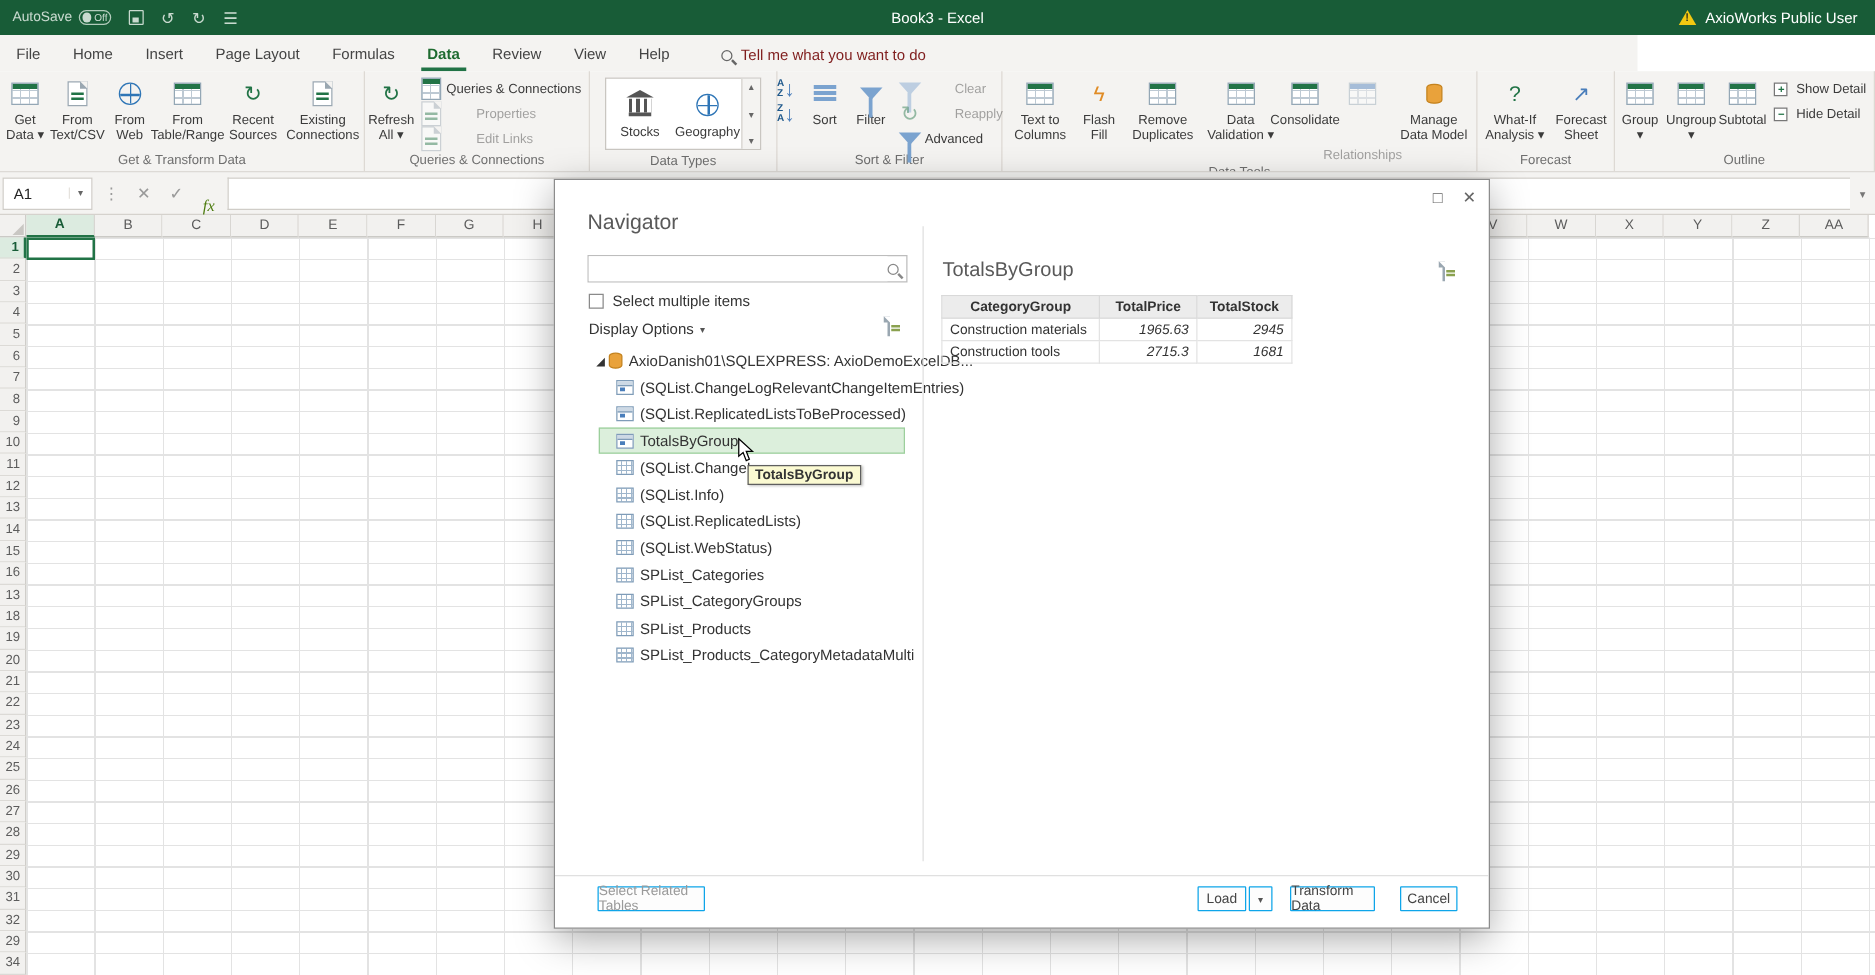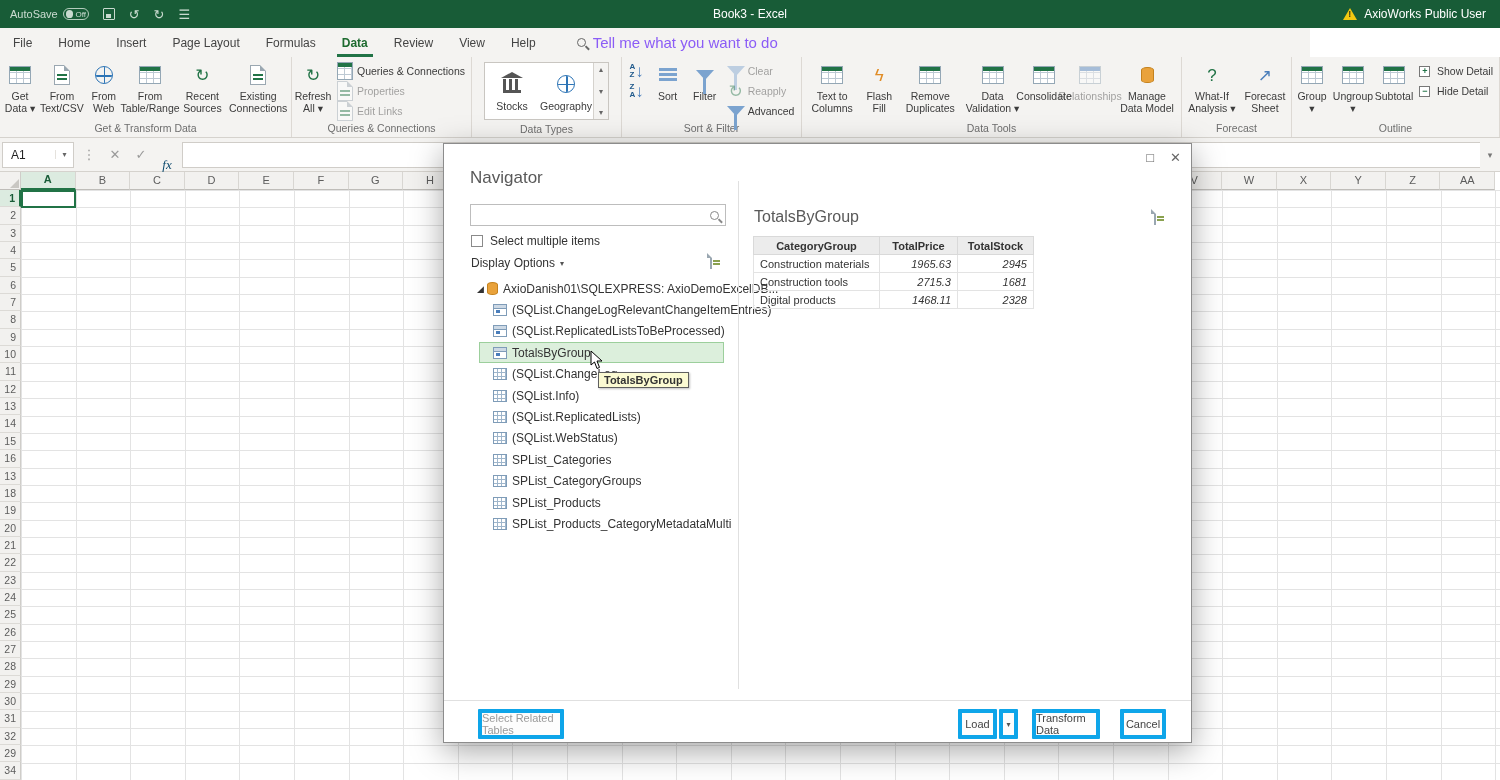--- a/index.html
+++ b/index.html
@@ -20,32 +20,32 @@
   .tb-right { margin-left:auto; display:flex; align-items:center; gap:7px; padding-right:14px; z-index:2; }
   .warn-tri { width:0; height:0; border-left:7px solid transparent; border-right:7px solid transparent; border-bottom:12px solid #f2c811; position:relative; }
   .warn-tri::after { content:"!"; position:absolute; left:-2px; top:1px; font-size:9px; font-weight:bold; color:#3a3a1a; }
   .tb-user { font-size:12px; color:#fff; }
 
   
   .tabrow { position:absolute; left:0; top:28px; width:1310px; height:29px; background:#f4f3f1; display:flex; align-items:flex-end; z-index:20; }
   .tab { padding:6px 13px 7px; font-size:12px; color:#444; cursor:pointer; position:relative; }
   .tab.active { color:#1e6b30; font-weight:bold; }
   .tab.active::after { content:""; position:absolute; left:8px; right:8px; bottom:0; height:3px; background:#217346; }
-  .tellme { display:flex; align-items:center; gap:7px; margin-left:28px; padding-bottom:6px; color:#8b5cf6; font-size:15px; cursor:text; }
+  .tellme { display:flex; align-items:center; gap:7px; margin-left:28px; padding-bottom:6px; color:#7f1d1d; font-size:12px; cursor:text; }
   .mag { width:9px; height:9px; border:1.5px solid #666; border-radius:50%; position:relative; }
   .mag::after { content:""; position:absolute; width:5px; height:1.5px; background:#666; transform:rotate(45deg); left:7px; top:8px; }
 
   
   .ribbon { position:absolute; left:0; top:57px; width:1500px; height:81px; background:#f4f3f1; border-bottom:1px solid #d5d2cd; display:flex; z-index:20; }
   .rgroup { height:100%; border-right:1px solid #ddd9d4; display:flex; flex-direction:column; flex:0 0 auto; }
   .rbody { flex:1; display:flex; align-items:stretch; justify-content:center; padding:2px 2px 0; gap:1px; }
   .rlabel { height:16px; text-align:center; font-size:10.5px; color:#6e6e6e; line-height:15px; white-space:nowrap; overflow:hidden; }
   .bigbtn { display:flex; flex-direction:column; align-items:center; justify-content:flex-start; min-width:36px; max-width:64px; padding:3px 2px 0; cursor:pointer; border-radius:2px; }
   .bigbtn .blabel { font-size:10.5px; line-height:11.5px; text-align:center; color:#3b3b3b; margin-top:3px; }
-  .bigbtn.disabled, .smallbtn.disabled { opacity:.45; }
+  .bigbtn.disabled, .smallbtn.disabled { opacity:.45;gap:28px; }
   .stack { display:flex; flex-direction:column; justify-content:flex-start; padding-top:2px; }
   .smallbtn { display:flex; align-items:center; gap:4px; height:20px; padding:0 4px; font-size:10.5px; color:#3b3b3b; white-space:nowrap; cursor:pointer; border-radius:2px; }
   .caret { font-size:8px; color:#555; }
 
   
   .icn { width:28px; height:26px; display:flex; align-items:center; justify-content:center; }
   .icn-sm { width:16px; height:16px; display:flex; align-items:center; justify-content:center; flex:0 0 16px; }
   .i-table { width:22px; height:18px; border:1px solid #94a7b5; background:
       linear-gradient(#217346 0 4px, rgba(0,0,0,0) 4px),
       repeating-linear-gradient(to right, rgba(0,0,0,0) 0 6px, #bdc9d3 6px 7px),
@@ -80,21 +80,21 @@
   .gal-arrows { width:15px; border-left:1px solid #d5d2cd; background:#f4f3f1; display:flex; flex-direction:column; align-items:center; justify-content:space-between; padding:2px 0; font-size:8px; color:#666; }
   .gal-arrows span { cursor:pointer; }
 
   
   .fbar { position:absolute; left:0; top:138px; width:1500px; height:34px; background:#f4f3f1; display:flex; align-items:center; border-bottom:1px solid #d5d2cd; z-index:20; }
   .namebox { width:72px; height:26px; margin-left:2px; background:#fff; border:1px solid #d0cdc8; display:flex; align-items:center; }
   .namebox .nval { flex:1; padding-left:8px; font-size:12px; color:#222; }
   .namebox .ncaret { width:18px; text-align:center; font-size:8px; color:#666; border-left:1px solid #e5e2dd; }
   .fb-icons { display:flex; align-items:center; gap:0; margin:0 2px; }
   .fb-ic { width:26px; text-align:center; font-size:13px; color:#9a9a9a; cursor:pointer; }
-  .fb-ic.fx { font-style:italic; font-family:"Liberation Serif", serif; color:#0c4a6e;margin-top:20px; }
+  .fb-ic.fx { font-style:italic; font-family:"Liberation Serif", serif; color:#4d7c0f;margin-top:20px; }
   .fb-input { flex:1; height:26px; background:#fff; border:1px solid #d0cdc8; border-right:none; }
   .fb-exp { width:20px; text-align:center; font-size:9px; color:#777; }
 
   
   .sheet { position:absolute; left:0; top:172px; width:1500px; height:608px; background:#fff; z-index:1; }
   .colheads { position:absolute; left:0; top:0; height:18px; display:flex; }
   .corner { width:21px; height:18px; background:#f2f1ef; border-right:1px solid #cfcdc9; border-bottom:1px solid #bfbdb9; position:relative; }
   .corner::after { content:""; position:absolute; right:1px; bottom:1px; border-style:solid; border-width:0 0 9px 9px; border-color:transparent transparent #c9c7c3 transparent; }
   .chead { width:54.6px; height:18px; background:#f2f1ef; border-right:1px solid #d8d6d2; border-bottom:1px solid #bfbdb9; font-size:11px; color:#5c5c5c; text-align:center; line-height:17px; }
   .chead.sel { background:#dcebe0; color:#185c37; border-bottom:2px solid #217346; font-weight:bold; line-height:15px; }
@@ -140,21 +140,21 @@
 
   .pv-title { position:absolute; left:310px; top:64px; font-size:16px; color:#595959; }
   .pv-icon { position:absolute; left:710px; top:66px; }
   .pv-table { position:absolute; left:309px; top:92px; border-collapse:collapse; font-size:11px; color:#333; }
   .pv-table th { background:#ececec; border:1px solid #d9d9d9; font-weight:bold; height:18px; padding:0 6px; text-align:center; }
   .pv-table td { border:1px solid #e3e3e3; height:18px; padding:0 6px; }
   .pv-table td.num { text-align:right; font-style:italic; }
   .pv-table col.c0 { width:126px; } .pv-table col.c1 { width:78px; } .pv-table col.c2 { width:76px; }
 
   .dlg-foot-sep { position:absolute; left:0px; right:0px; top:556px; height:1px; background:#e0e0e0; }
-  .btn { position:absolute; top:565px; height:30px; background:#fdfdfd; border:4px solid #0ea5e9; font-size:11px; color:#444; display:flex; align-items:center; justify-content:center; cursor:pointer; border-radius:1px; }
+  .btn { position:absolute; top:565px; height:20px; background:#fdfdfd; border:1px solid #0ea5e9; font-size:11px; color:#444; display:flex; align-items:center; justify-content:center; cursor:pointer; border-radius:1px; }
   .btn.dim { color:#9a9a9a; }
   .btn-select-related { left:34px; width:86px; }
   .btn-load { left:514px; width:39px; }
   .btn-load-caret { left:555px; width:19px; font-size:8px; color:#555; }
   .btn-transform { left:588px; width:68px; }
   .btn-cancel { left:676px; width:46px; }
 
   .tooltip { position:absolute; left:598px; top:372px; background:#fbfad2; border:1px solid #5f5f5f; font-size:11px; font-weight:bold; color:#333; padding:1px 5px; z-index:70; box-shadow:1px 1px 2px rgba(0,0,0,.25); }
   .cursor { position:absolute; left:590px; top:350px; z-index:80; pointer-events:none; }
 </style>
@@ -634,25 +634,20 @@
         <tr>
           <td class="">Construction materials</td>
           <td class="num">1965.63</td>
           <td class="num">2945</td>
         </tr>
         <tr>
           <td class="">Construction tools</td>
           <td class="num">2715.3</td>
           <td class="num">1681</td>
         </tr>
-        <tr>
-          <td class="">Digital products</td>
-          <td class="num">1468.11</td>
-          <td class="num">2328</td>
-        </tr>
       </tbody>
     </table>
 
   <div class="dlg-foot-sep"></div>
   <div class="btn btn-select-related dim">Select Related Tables</div>
   <div class="btn btn-load">Load</div>
   <div class="btn btn-load-caret">▾</div>
   <div class="btn btn-transform">Transform Data</div>
   <div class="btn btn-cancel">Cancel</div>
 </div>

